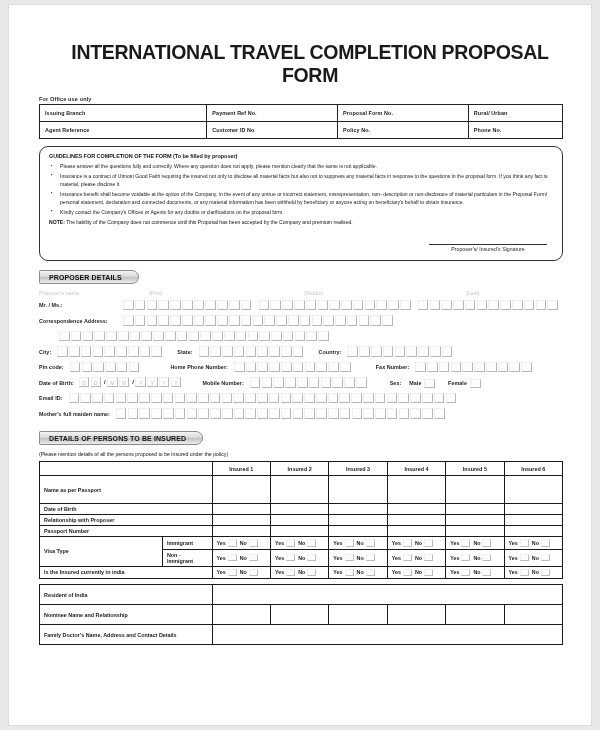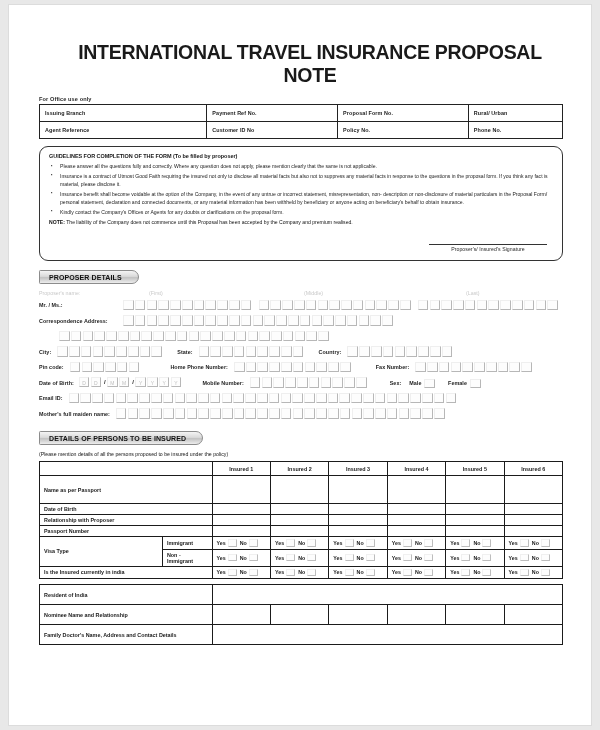--- a/index.html
+++ b/index.html
@@ -242,21 +242,21 @@
     padding: 3px 4px;
     vertical-align: middle;
   }
 </style>
 </head>
 <body>
 
 <div id="page">
 <div id="inner">
 
-  <div class="form-title">INTERNATIONAL TRAVEL INSURANCE PROPOSAL NOTE</div>
+  <div class="form-title">INTERNATIONAL TRAVEL COMPLETION PROPOSAL FORM</div>
 
   <div class="office-label">For Office use only</div>
   <table class="office">
     <tbody>
       <tr>
         <td style="width:32%">Issuing Branch</td>
         <td style="width:25%">Payment Ref No.</td>
         <td style="width:25%">Proposal Form No.</td>
         <td style="width:18%">Rural/ Urban</td>
       </tr>

